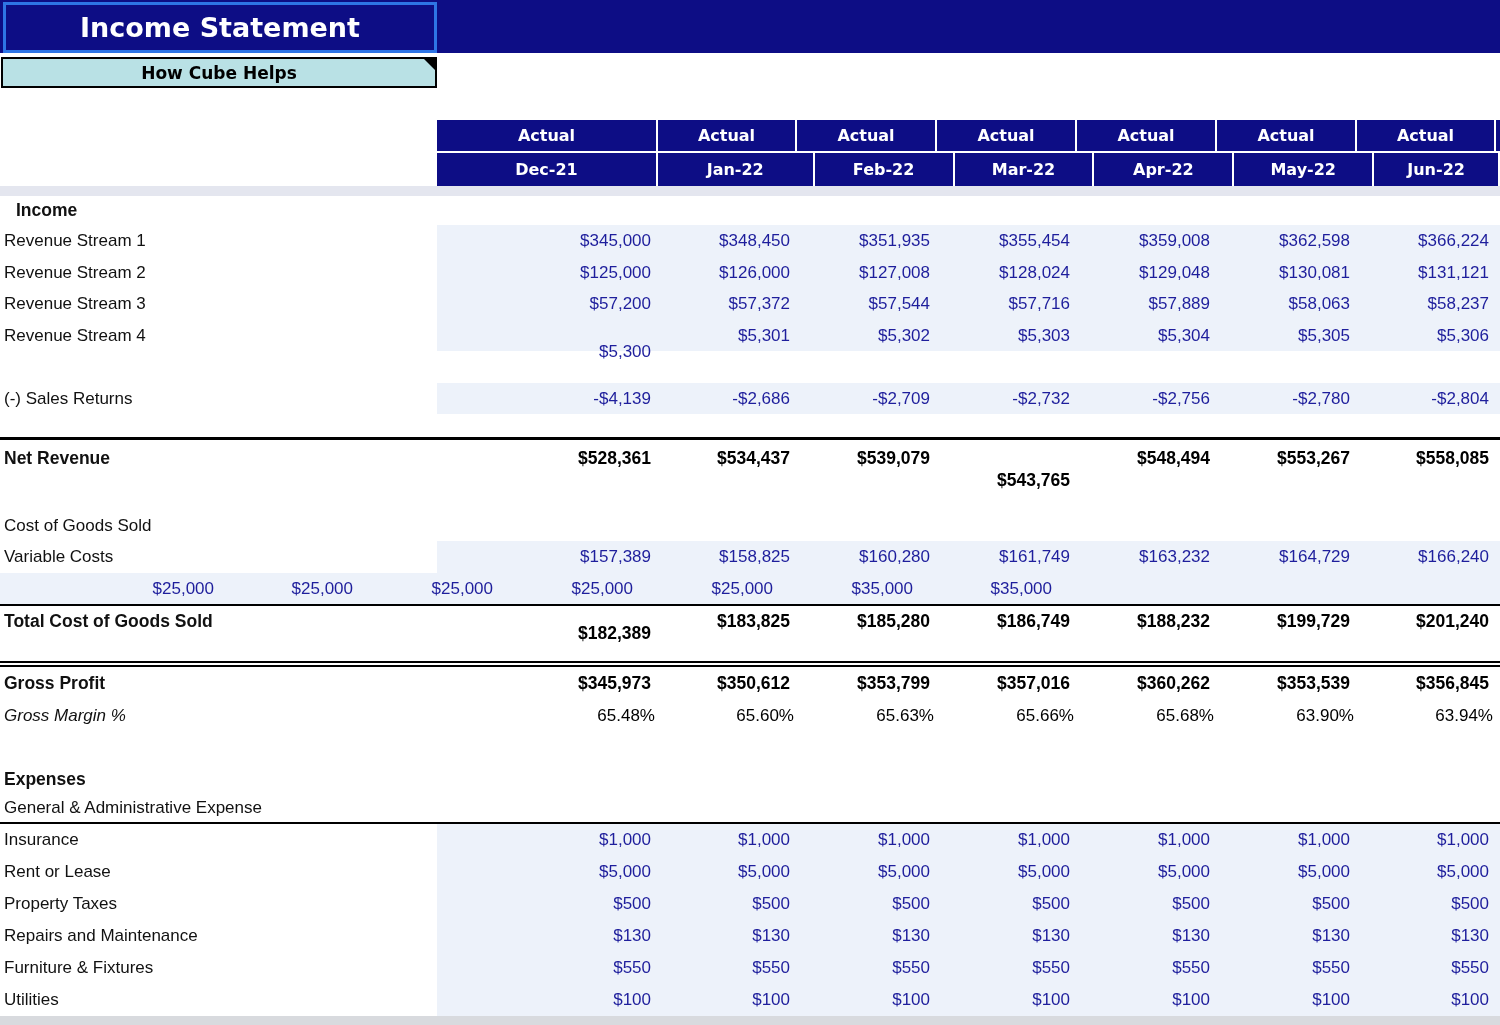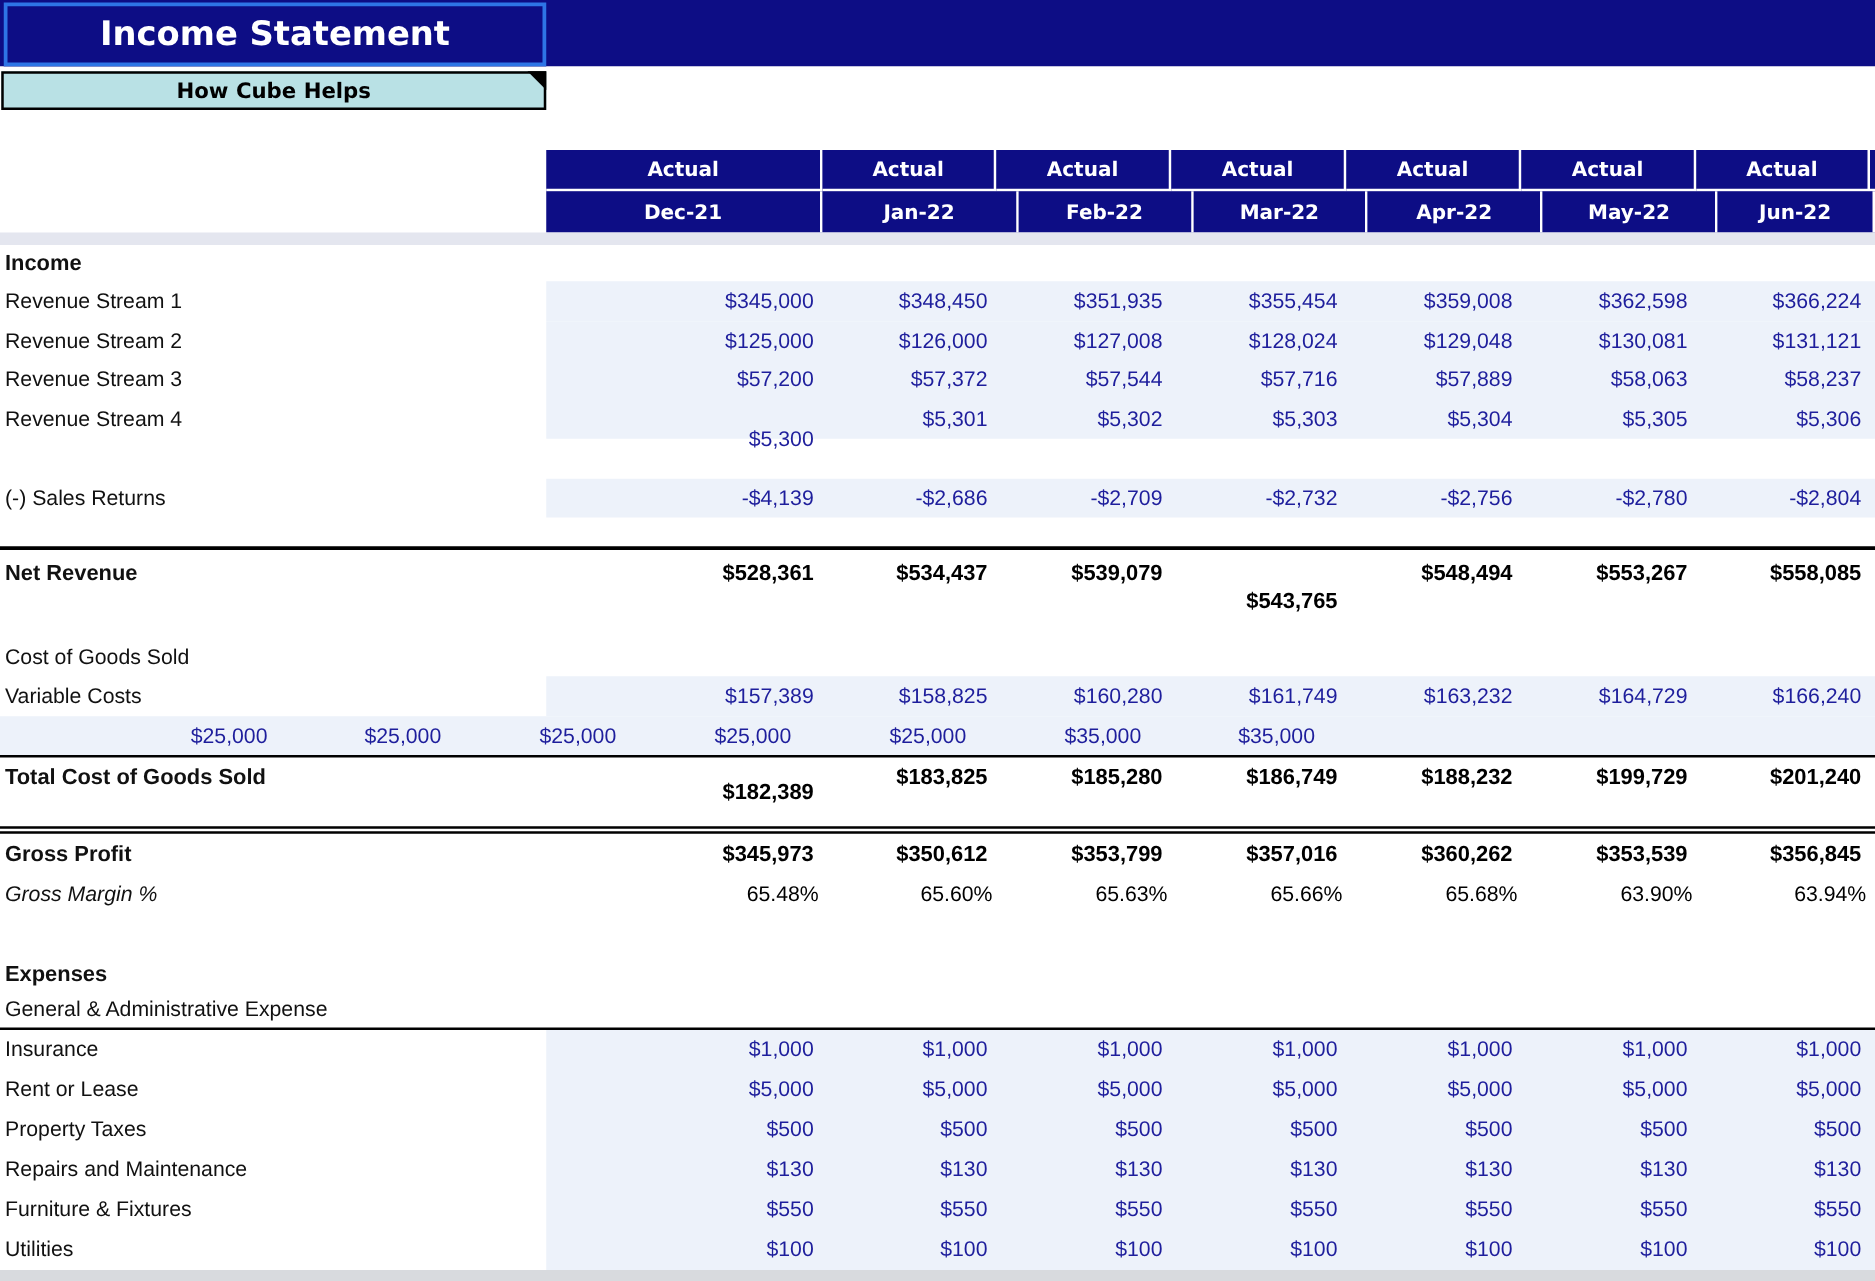--- a/index.html
+++ b/index.html
@@ -86,21 +86,21 @@
       <div class="hcell" style="width: 140px;">Apr-22</div>
       <div class="hcell" style="width: 140px;">May-22</div>
       <div class="hcell" style="width: 126px;">Jun-22</div>
       <div class="hfill"></div>
     </div>
   </div>
 
 <div class="hdr-strip"></div>
 
 <div class="tbody" id="tbody">
-    <div class="trow section" style="height: 29px;">
+    <div class="trow section" style="height: 29px; padding-left: 12px;">
       <div class="lab">Income</div>
       <div class="vals"></div>
     </div>
     <div class="trow data" style="height: 32px;">
       <div class="lab">Revenue Stream 1</div>
       <div class="vals shaded">
         <div class="vcell" style="width: 221px;">$345,000</div>
         <div class="vcell" style="width: 139px;">$348,450</div>
         <div class="vcell" style="width: 140px;">$351,935</div>
         <div class="vcell" style="width: 140px;">$355,454</div>

